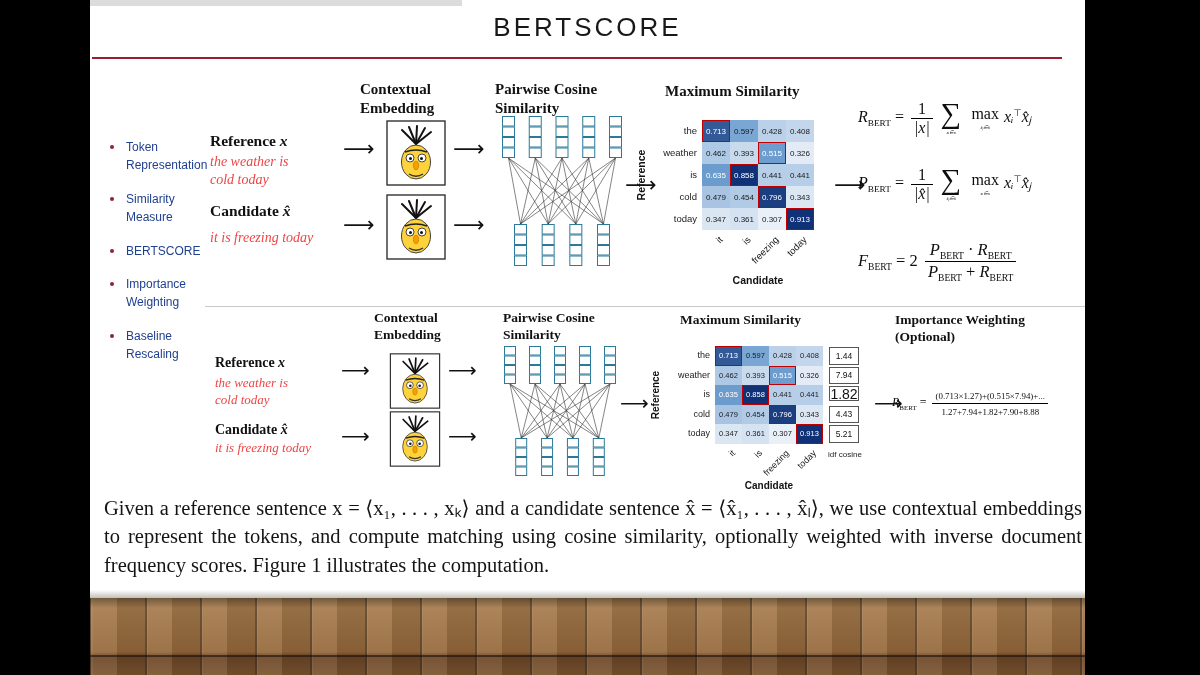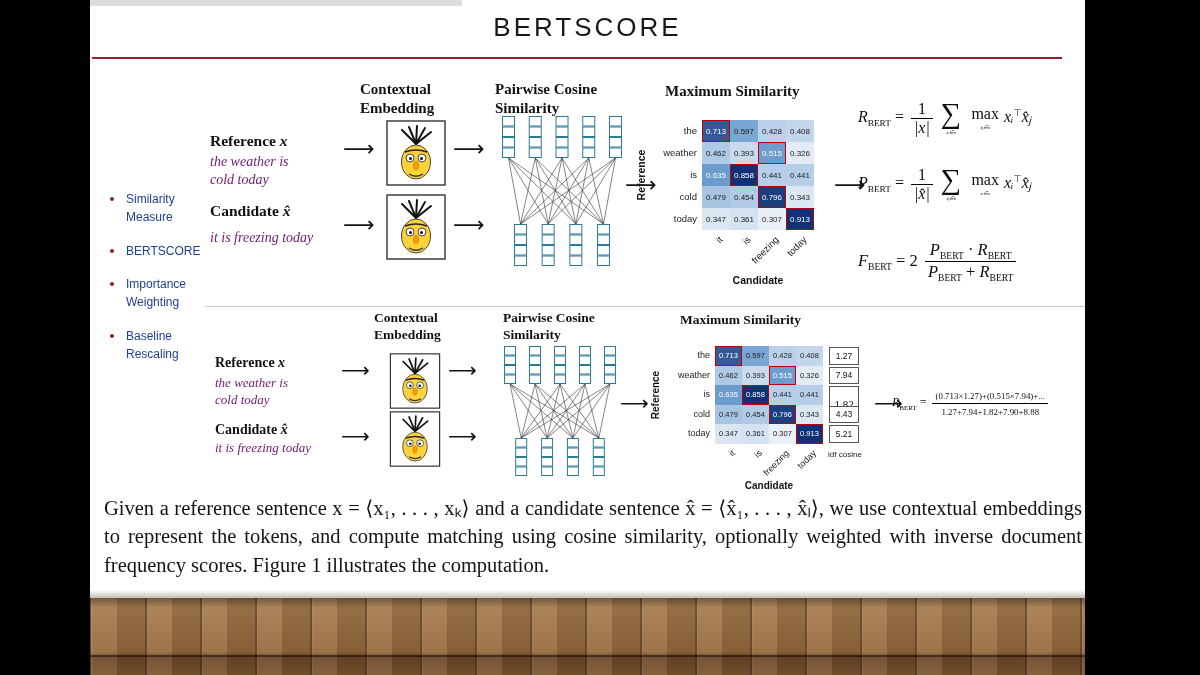--- a/index.html
+++ b/index.html
@@ -10,21 +10,21 @@
   #title{left:0;top:12px;width:100%;text-align:center;font-size:26px;letter-spacing:3px;color:#181818;}
   #title-rule{left:2px;top:57px;width:970px;height:2px;background:#9c1c31;}
   
   .nav-item{position:absolute;left:14px;width:118px;color:#1f3f8f;font-size:12px;line-height:18px;}
   .nav-item .dot{position:absolute;left:6px;top:7px;width:4px;height:4px;border-radius:50%;background:#8b2332;}
   .nav-item .lbl{display:block;padding-left:22px;}
   
   .fig-h{position:absolute;text-align:left;font-family:"Liberation Serif",serif;font-weight:bold;color:#111;line-height:1.25;}
   .sent-label{position:absolute;font-family:"Liberation Serif",serif;font-weight:bold;color:#111;}
   .mvar{font-style:italic;font-family:"Liberation Serif",serif;}
-  .sent-line{position:absolute;font-family:"Liberation Serif",serif;font-style:italic;color:#701a75;}
+  .sent-line{position:absolute;font-family:"Liberation Serif",serif;font-style:italic;color:#ef4444;}
   .arrow{position:absolute;color:#111;line-height:1;}
   .facebox{position:absolute;}
   .meshsvg{position:absolute;}
   .heatmap{position:absolute;}
   .hm-cell{position:absolute;box-sizing:border-box;display:flex;align-items:center;justify-content:center;}
   .hm-rl{position:absolute;text-align:right;color:#222;}
   .hm-cl{position:absolute;white-space:nowrap;color:#222;}
   .hm-ax{position:absolute;font-weight:bold;color:#111;text-align:center;}
   .idf-box{position:absolute;box-sizing:border-box;border:1px solid #555;background:#fff;display:flex;align-items:center;justify-content:center;color:#111;}
   .idf-lbl{position:absolute;text-align:center;color:#222;line-height:1.2;}
@@ -64,20 +64,24 @@
 <body>
 
 <div id="stage">
   <div id="slide">
 
     <div id="top-strip" class="abs"></div>
     <div id="title" class="abs">BERTSCORE</div>
     <div id="title-rule" class="abs"></div>
 
     <div id="sidebar" class="figlayer">
+        <div class="nav-item" style="top: 138px;">
+          <span class="dot"></span>
+          <span class="lbl">Token Representation</span>
+        </div>
         <div class="nav-item" style="top: 190px;">
           <span class="dot"></span>
           <span class="lbl">Similarity Measure</span>
         </div>
         <div class="nav-item" style="top: 242px;">
           <span class="dot"></span>
           <span class="lbl">BERTSCORE</span>
         </div>
         <div class="nav-item" style="top: 275px;">
           <span class="dot"></span>
@@ -242,20 +246,21 @@
       <div id="fx-p" class="fx" style="left:768px;top:166px;"><span class="v">P</span><sub>BERT</sub><span class="r"> = </span><span class="frac"><span class="fnum"><span class="r">1</span></span><span class="fden"><span class="v">|x̂|</span></span></span><span class="stack"><span class="stop"><span class="big">∑</span></span><span class="sbot"><span class="small">x̂ⱼ∈x̂</span></span></span><span class="stack"><span class="stop"><span class="r">max</span></span><span class="sbot"><span class="small">xᵢ∈x</span></span></span><span class="v">xᵢ</span><sup>⊤</sup><span class="v">x̂ⱼ</span></div>
       <div id="fx-f" class="fx" style="left:768px;top:240px;"><span class="v">F</span><sub>BERT</sub><span class="r"> = 2 </span><span class="frac"><span class="fnum"><span class="v">P</span><sub>BERT</sub><span class="r"> · </span><span class="v">R</span><sub>BERT</sub></span><span class="fden"><span class="v">P</span><sub>BERT</sub><span class="r"> + </span><span class="v">R</span><sub>BERT</sub></span></span></div>
     </div>
 
     <div id="divider" class="abs"></div>
 
     <div id="fig2" class="figlayer">
       <div class="fig-h" style="left:284px;top:310px;width:105px;font-size:13.5px;">Contextual Embedding</div>
       <div class="fig-h" style="left:413px;top:310px;width:125px;font-size:13.5px;">Pairwise Cosine Similarity</div>
       <div class="fig-h" style="left:590px;top:312px;width:165px;font-size:13.5px;">Maximum Similarity</div>
+      <div class="fig-h" style="left:805px;top:312px;width:170px;font-size:13.5px;">Importance Weighting (Optional)</div>
 
       <div class="sent-label" style="left:125px;top:355px;font-size:14px;"><span>Reference</span> <i class="mvar">x</i></div>
       <div class="sent-line" style="left:125px;top:375px;font-size:13px;">the weather is</div>
       <div class="sent-line" style="left:125px;top:392px;font-size:13px;">cold today</div>
 
       <div class="sent-label" style="left:125px;top:422px;font-size:14px;"><span>Candidate</span> <i class="mvar">x̂</i></div>
       <div class="sent-line" style="left:125px;top:440px;font-size:13px;">it is freezing today</div>
 
       <span class="arrow" style="left:251px;top:360px;font-size:20px;">⟶</span>
       <span class="arrow" style="left:251px;top:426px;font-size:20px;">⟶</span>
@@ -385,23 +390,23 @@
           <div class="hm-cell" style="left: 46px; top: 78px; width: 27px; height: 19.5px; background: rgb(219, 230, 243); color: rgb(26, 26, 26); font-size: 7.5px;">0.347</div>
           <div class="hm-cell" style="left: 73px; top: 78px; width: 27px; height: 19.5px; background: rgb(213, 226, 241); color: rgb(26, 26, 26); font-size: 7.5px;">0.361</div>
           <div class="hm-cell" style="left: 100px; top: 78px; width: 27px; height: 19.5px; background: rgb(234, 240, 248); color: rgb(26, 26, 26); font-size: 7.5px;">0.307</div>
           <div class="hm-cell" style="left: 127px; top: 78px; width: 27px; height: 19.5px; background: rgb(16, 49, 118); color: rgb(255, 255, 255); font-size: 7.5px; border: 1.6px solid rgb(192, 0, 0);">0.913</div>
           <span class="hm-cl" style="left: 60.85px; top: 101.5px; font-size: 9px; transform: translateX(-100%) rotate(-45deg); transform-origin: 100% 0px;">it</span>
           <span class="hm-cl" style="left: 87.85px; top: 101.5px; font-size: 9px; transform: translateX(-100%) rotate(-45deg); transform-origin: 100% 0px;">is</span>
           <span class="hm-cl" style="left: 114.85px; top: 101.5px; font-size: 9px; transform: translateX(-100%) rotate(-45deg); transform-origin: 100% 0px;">freezing</span>
           <span class="hm-cl" style="left: 141.85px; top: 101.5px; font-size: 9px; transform: translateX(-100%) rotate(-45deg); transform-origin: 100% 0px;">today</span>
           <div class="hm-ax" style="left: -61.75px; top: 40.75px; width: 97.5px; height: 16px; line-height: 16px; font-size: 10px; transform: rotate(-90deg);">Reference</div>
           <div class="hm-ax" style="left: 46px; top: 133.5px; width: 108px; font-size: 10px;">Candidate</div>
-          <div class="idf-box" style="left: 160px; top: 1px; width: 30px; height: 17.5px; font-size: 8.5px;">1.27</div>
+          <div class="idf-box" style="left: 160px; top: 1px; width: 30px; height: 17.5px; font-size: 8.5px;">1.44</div>
           <div class="idf-box" style="left: 160px; top: 20.5px; width: 30px; height: 17.5px; font-size: 8.5px;">7.94</div>
-          <div class="idf-box" style="left: 160px; top: 40px; width: 30px; height: 35px; font-size: 11px; font-family: Liberation Serif, serif;">1.82</div>
+          <div class="idf-box" style="left: 160px; top: 40px; width: 30px; height: 15px; font-size: 14px;">1.82</div>
           <div class="idf-box" style="left: 160px; top: 59.5px; width: 30px; height: 17.5px; font-size: 8.5px;">4.43</div>
           <div class="idf-box" style="left: 160px; top: 79px; width: 30px; height: 17.5px; font-size: 8.5px;">5.21</div>
           <div class="idf-lbl" style="left: 156px; top: 103.5px; width: 40px; font-size: 8px;">idf cosine</div>
         </div>
 
       <div id="fx-2" class="fx" style="left:802px;top:388px;"><span class="v">R</span><sub>BERT</sub><span class="r"> = </span><span class="frac"><span class="fnum"><span class="small2">(0.713×1.27)+(0.515×7.94)+...</span></span><span class="fden"><span class="small2">1.27+7.94+1.82+7.90+8.88</span></span></span></div>
     </div>
 
     <div id="caption" class="abs">Given a reference sentence x = ⟨x₁, . . . , xₖ⟩ and a candidate sentence x̂ = ⟨x̂₁, . . . , x̂ₗ⟩, we use contextual embeddings to represent the tokens, and compute matching using cosine similarity, optionally weighted with inverse document frequency scores. Figure 1 illustrates the computation.</div>
 

